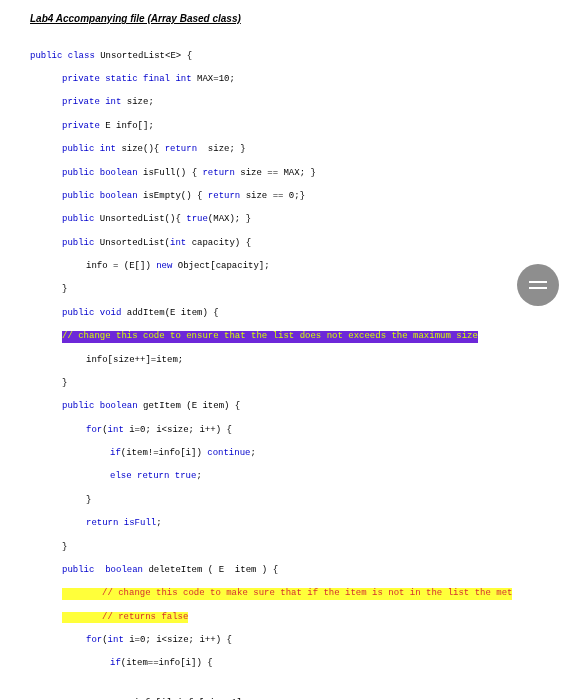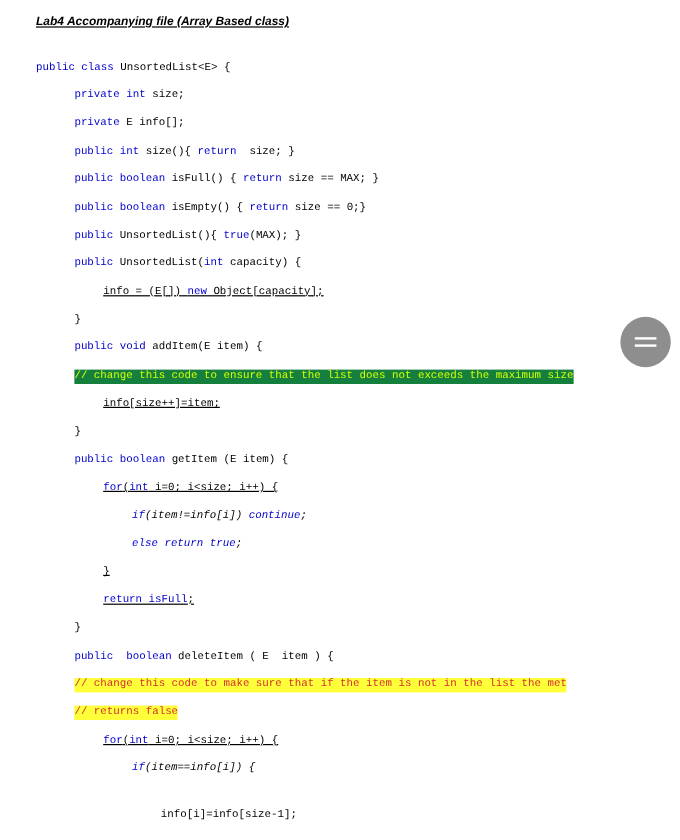--- a/index.html
+++ b/index.html
@@ -15,25 +15,25 @@
 }
 .header {
   font-family: Arial, sans-serif;
   font-size: 10px;
   font-weight: bold;
   text-decoration: underline;
   font-style: italic;
 }
 .code { white-space: pre; }
 .kw { color: #0000cc; margin-top: 20px; }
-.hl-red { background: #15803d; color: #d4ff00; display: inline-block; }
-.hl-yellow { background: #ffff3a; color: #d43030; display: inline-block; }
+.hl-red { background: #6d28d9; color: #d4ff00; display: inline-block; }
+.hl-yellow { background: #ffff3a; color: #d43030; display: inline-block; padding-left: 40px; }
 .indent1 { padding-left: 32px; }
-.indent2 { padding-left: 56px; text-decoration: underline; }
-.indent3 { padding-left: 80px; font-style: italic; }
+.indent2 { padding-left: 56px; }
+.indent3 { padding-left: 80px; }
 .indent4 { padding-left: 104px; margin-top: 16px; }
 .fab {
   position: absolute;
   right: 8px;
   top: 264px;
   width: 42px;
   height: 42px;
   border-radius: 50%;
   background: #8e8e8e;
   display: flex;
@@ -50,20 +50,21 @@
 .section-gap { height: 14px; }
 </style>
 </head>
 <body>
 
 <div class="header">Lab4 Accompanying file (Array Based class)</div>
 <div class="section-gap"></div>
 
 <div class="code">
 <div><span class="kw">public class</span><span> UnsortedList&lt;E&gt; {</span></div>
+<div class="indent1"><span class="kw">private static final int</span><span> MAX=10;</span></div>
 <div class="indent1"><span class="kw">private int</span><span> size;</span></div>
 <div class="indent1"><span class="kw">private</span><span> E info[];</span></div>
 <div class="indent1"><span class="kw">public int</span><span> size(){ </span><span class="kw">return</span><span>  size; }</span></div>
 <div class="indent1"><span class="kw">public boolean</span><span> isFull() { </span><span class="kw">return</span><span> size == MAX; }</span></div>
 <div class="indent1"><span class="kw">public boolean</span><span> isEmpty() { </span><span class="kw">return</span><span> size == 0;}</span></div>
 <div class="indent1"><span class="kw">public</span><span> UnsortedList(){ </span><span class="kw">true</span><span>(MAX); }</span></div>
 <div class="indent1"><span class="kw">public</span><span> UnsortedList(</span><span class="kw">int</span><span> capacity) {</span></div>
 <div class="indent2"><span>info = (E[]) </span><span class="kw">new</span><span> Object[capacity];</span></div>
 <div class="indent1"><span>}</span></div>
 <div class="indent1"><span class="kw">public void</span><span> addItem(E item) {</span></div>

